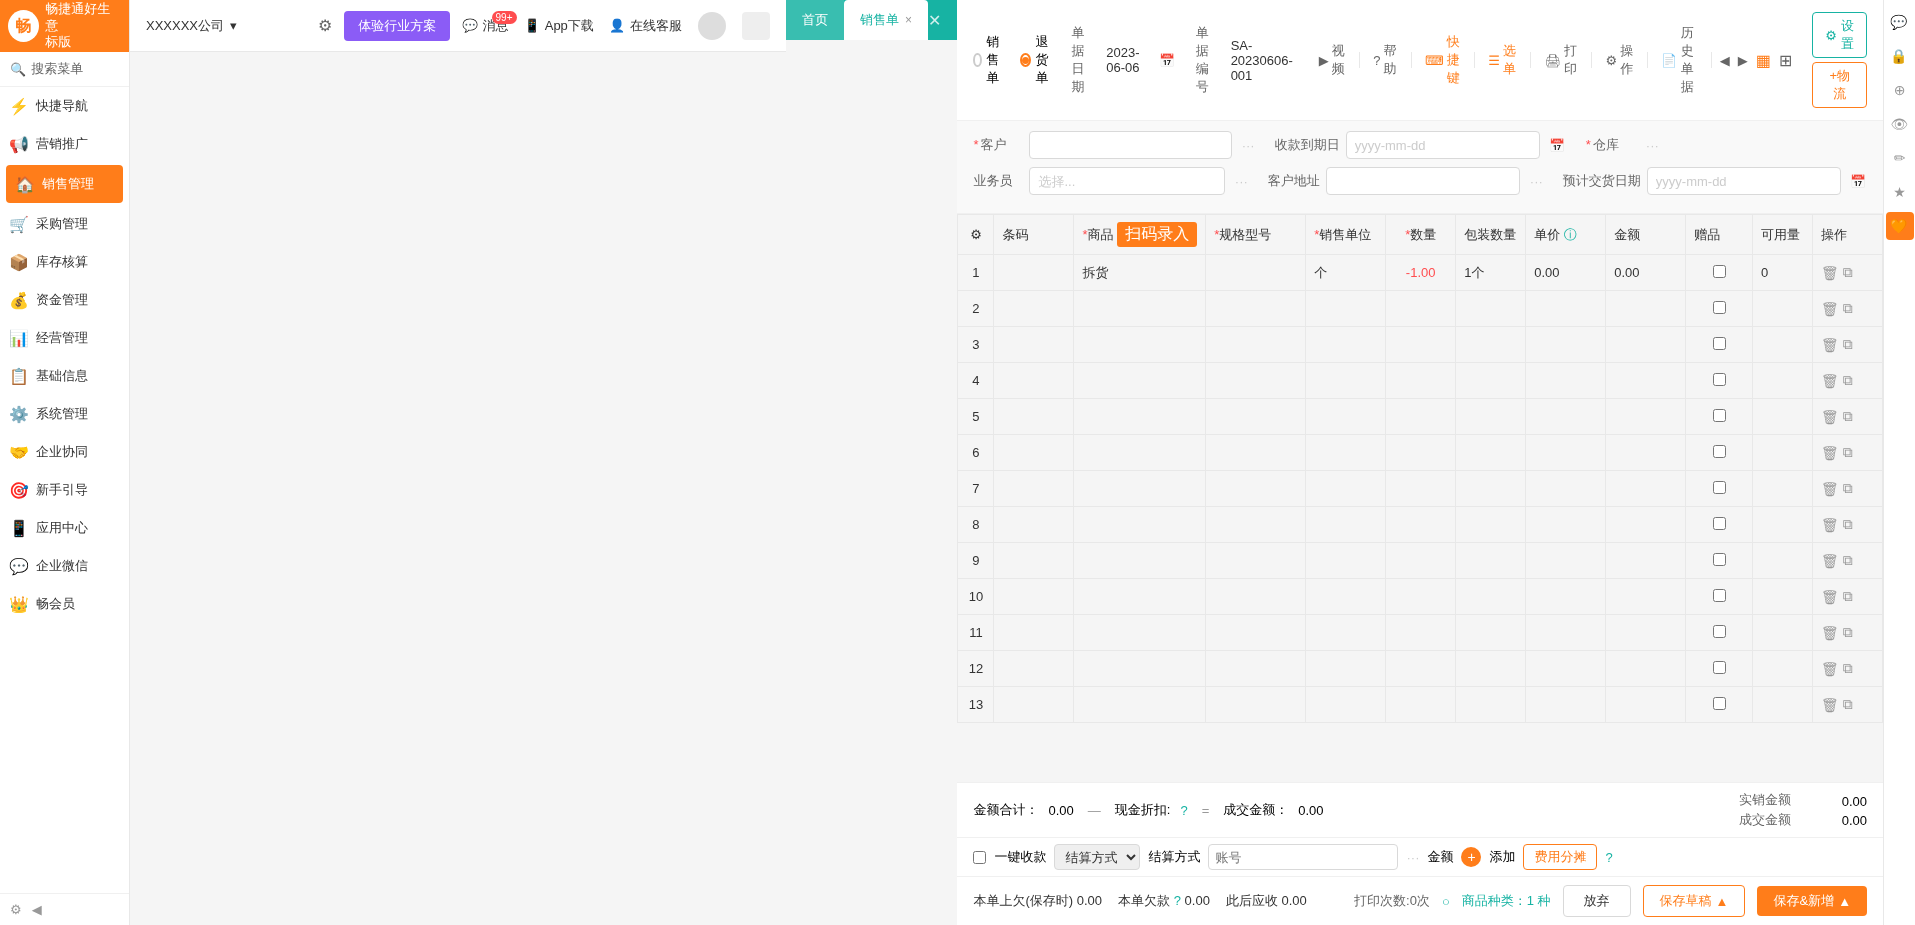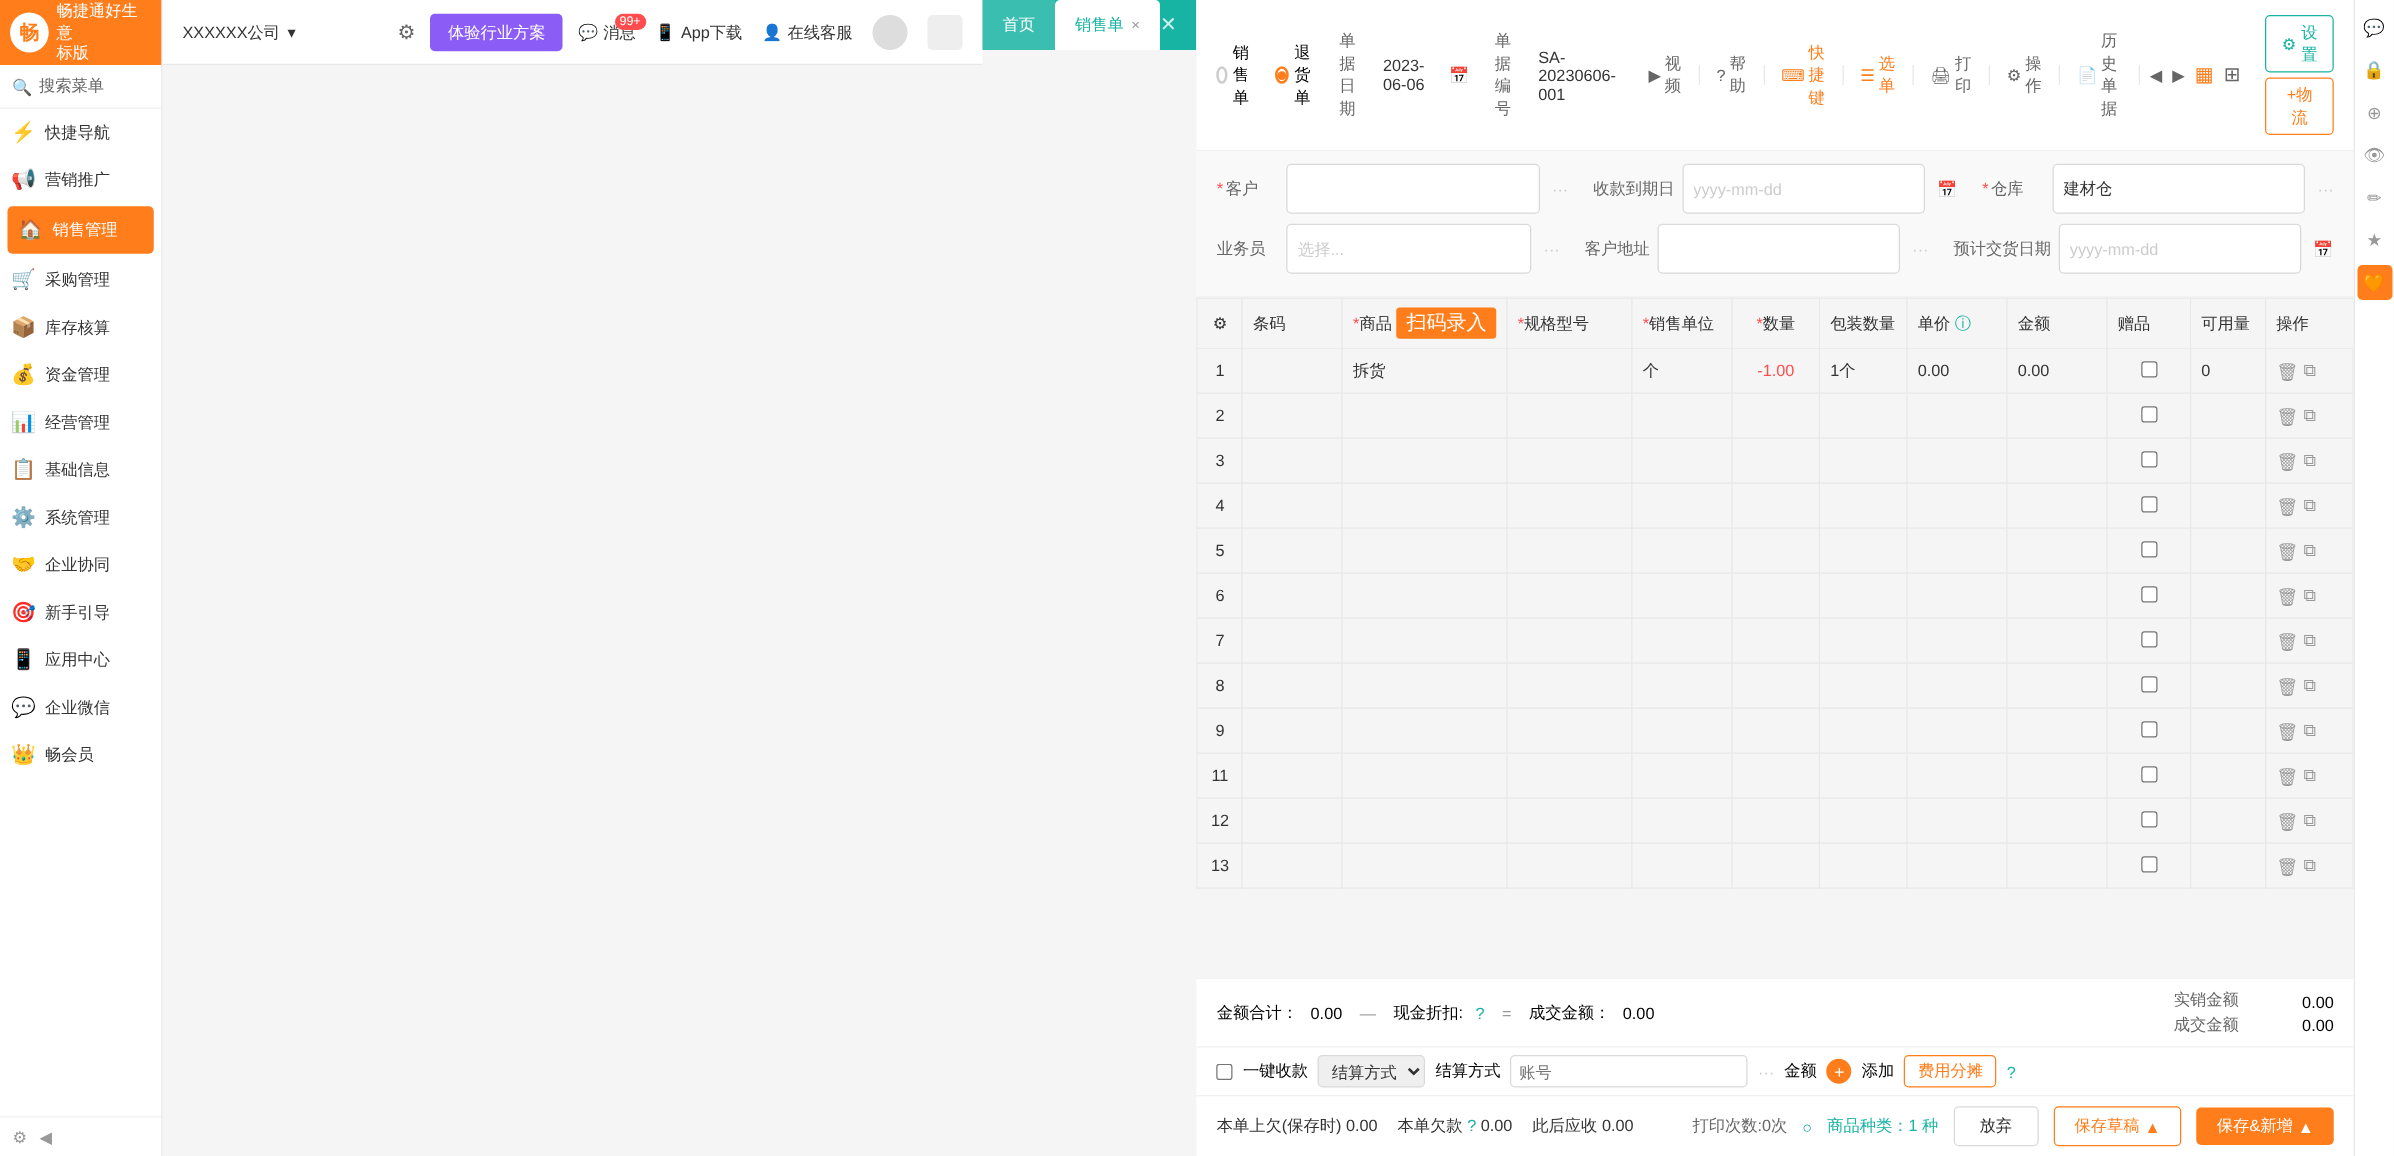--- a/index.html
+++ b/index.html
@@ -56,21 +56,21 @@
     .tool-btn { display: flex; align-items: center; gap: 3px; color: #666; cursor: pointer; font-size: 12px; padding: 3px 6px; }
     .tool-btn.highlight { color: #ff7d1a; }
     .tool-separator { width: 1px; height: 16px; background: #e8e8e8; }
 
     
     .form-fields { padding: 10px 16px; background: #f9f9f9; border-bottom: 1px solid #f0f0f0; }
     .form-row { display: flex; gap: 20px; margin-bottom: 8px; align-items: center; }
     .form-field { display: flex; align-items: center; gap: 6px; flex: 1; }
     .field-label { color: #666; white-space: nowrap; min-width: 50px; }
     .field-label.required::before { content: '*'; color: #ff4d4f; margin-right: 2px; }
-    .field-input { flex: 1; height: 40px; border: 1px solid #d9d9d9; border-radius: 4px; padding: 0 8px; color: #333; background: #fff; }
+    .field-input { flex: 1; height: 28px; border: 1px solid #d9d9d9; border-radius: 4px; padding: 0 8px; color: #333; background: #fff; }
     .field-input::placeholder { color: #ccc; }
     .field-dots { color: #ccc; cursor: pointer; margin-left: 4px; }
     .field-calendar { color: #17b3a3; cursor: pointer; margin-left: 4px; }
     .action-btn-outline { border: 1px solid #17b3a3; color: #17b3a3; background: #fff; padding: 4px 12px; border-radius: 4px; cursor: pointer; display: flex; align-items: center; gap: 4px; }
     .action-btn-orange { border: 1px solid #ff7d1a; color: #ff7d1a; background: #fff; padding: 4px 12px; border-radius: 4px; cursor: pointer; display: flex; align-items: center; gap: 4px; }
     .remark-row { display: flex; align-items: center; gap: 6px; }
     .data-table { width: 100%; border-collapse: collapse; }
     .data-table th { background: #f5f5f5; border: 1px solid #e8e8e8; padding: 7px 8px; text-align: left; color: #333; font-weight: 500; white-space: nowrap; position: sticky; top: 0; z-index: 2; }
     .data-table td { border: 1px solid #e8e8e8; padding: 6px 8px; color: #333; height: 36px; }
     .row-num { color: #999; text-align: center; width: 30px; }
@@ -328,21 +328,20 @@
           <input class="field-input" type="text" style="flex: 1 1 0%;">
           <span class="field-dots">···</span>
         </div>
         <div class="form-field">
           <span class="field-label">收款到期日</span>
           <input class="field-input" type="text" placeholder="yyyy-mm-dd" style="flex: 1 1 0%;">
           <span class="field-calendar">📅</span>
         </div>
         <div class="form-field">
           <span class="field-label required">仓库</span>
-          <input class="field-input" type="text" value="建材仓" style="flex: 1 1 0%;">
           <span class="field-dots">···</span>
         </div>
       </div>
       <div class="form-row">
         <div class="form-field">
           <span class="field-label">业务员</span>
           <input class="field-input" type="text" placeholder="选择..." style="flex: 1 1 0%;">
           <span class="field-dots">···</span>
         </div>
         <div class="form-field">
@@ -556,20 +555,39 @@
     <td class="checkbox-cell"><input type="checkbox" style=""></td>
     <td class="col-avail"></td>
     <td class="col-op">
       <div class="op-icons">
         <span class="op-icon">🗑</span>
         <span class="op-icon">⧉</span>
       </div>
     </td>
   </tr>
             <tr>
+    <td class="row-num">10</td>
+    <td class="col-barcode"></td>
+    <td class="col-product"></td>
+    <td class="col-spec"></td>
+    <td class="col-unit"></td>
+    <td class="col-qty" style="color:#333;text-align:center;"></td>
+    <td class="col-pkg"></td>
+    <td class="col-price"></td>
+    <td class="col-amount"></td>
+    <td class="checkbox-cell"><input type="checkbox" style=""></td>
+    <td class="col-avail"></td>
+    <td class="col-op">
+      <div class="op-icons">
+        <span class="op-icon">🗑</span>
+        <span class="op-icon">⧉</span>
+      </div>
+    </td>
+  </tr>
+            <tr>
     <td class="row-num">11</td>
     <td class="col-barcode"></td>
     <td class="col-product"></td>
     <td class="col-spec"></td>
     <td class="col-unit"></td>
     <td class="col-qty" style="color:#333;text-align:center;"></td>
     <td class="col-pkg"></td>
     <td class="col-price"></td>
     <td class="col-amount"></td>
     <td class="checkbox-cell"><input type="checkbox" style=""></td>

